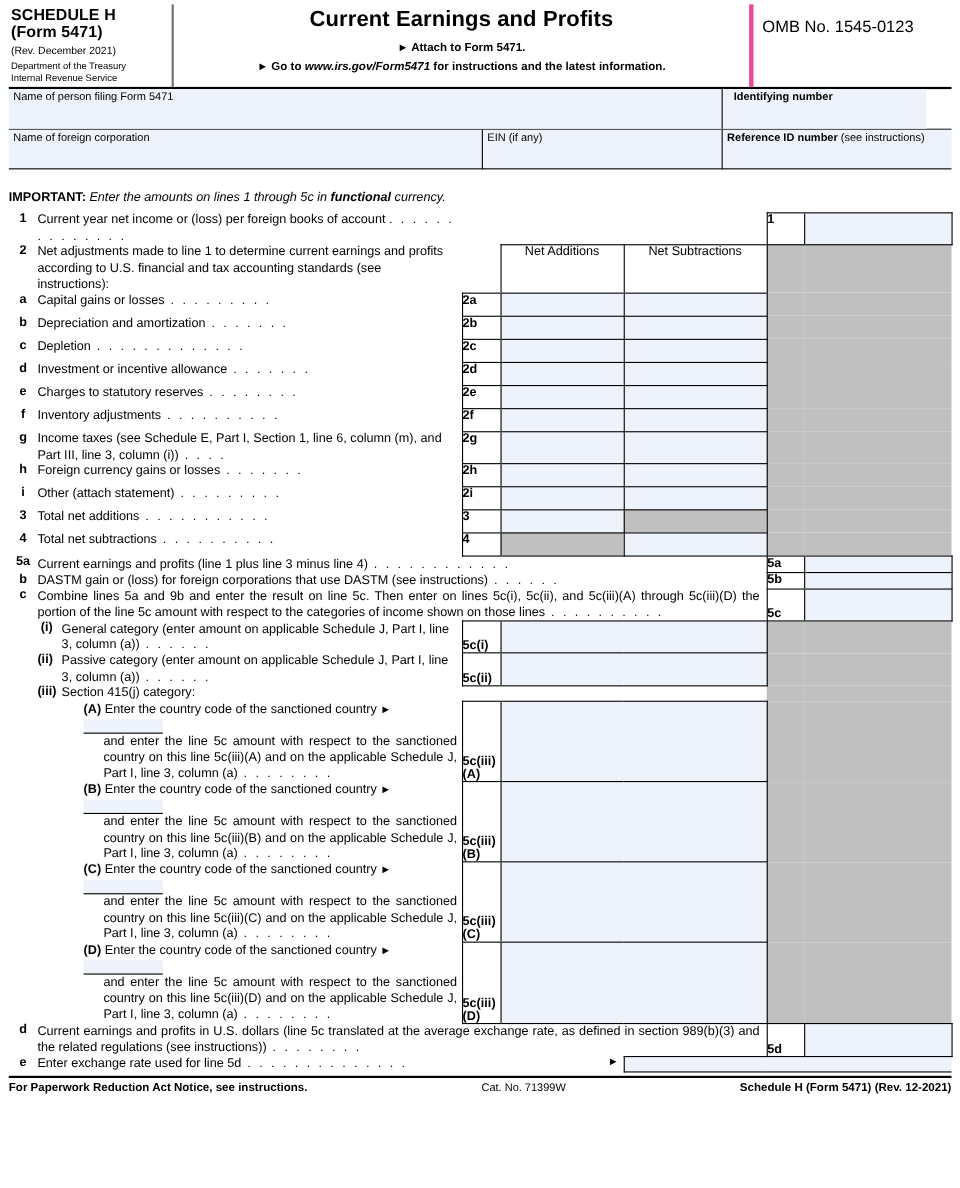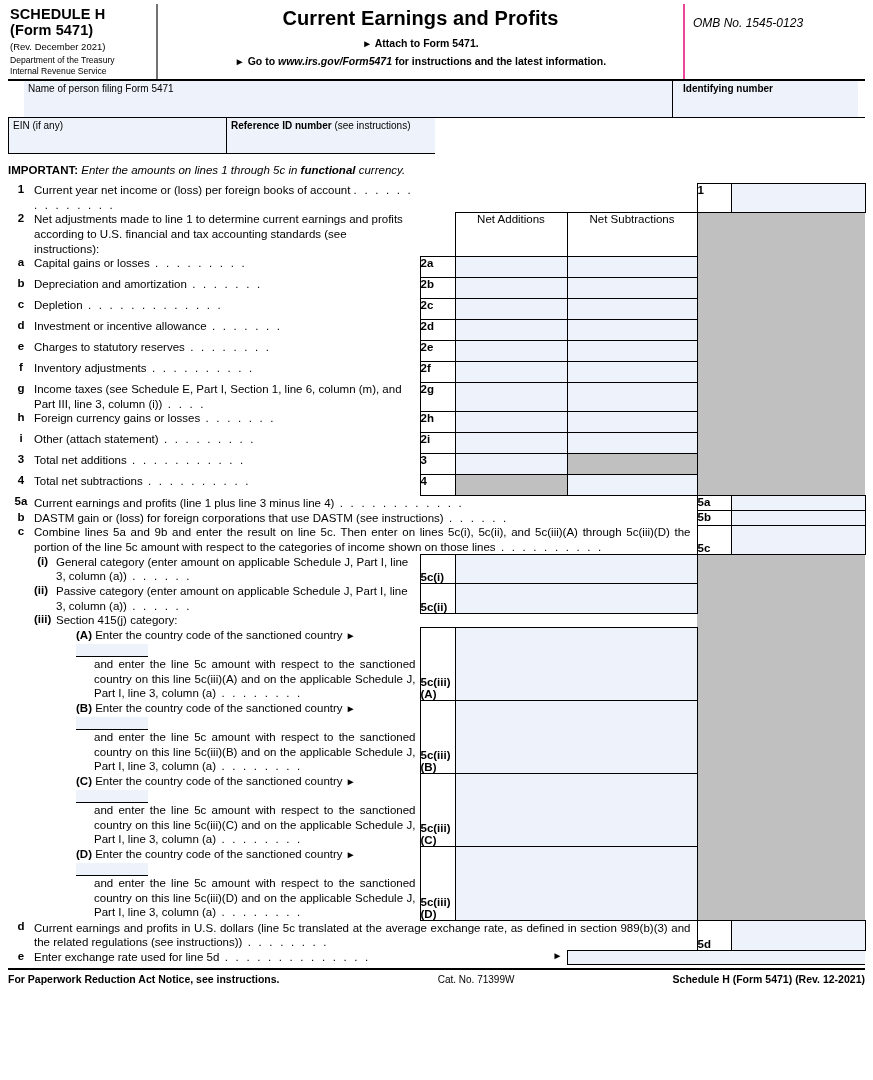--- a/index.html
+++ b/index.html
@@ -9,37 +9,37 @@
     font-family:"Liberation Sans", sans-serif;
     color:#000;
     -webkit-font-smoothing:none;
   }
   .page{width:873px;position:relative;padding:0;box-sizing:border-box;}
   .hdrbox{display:flex;border-bottom:2px solid #000;}
   .hdr-left{width:150px;padding:2px 4px 3px 2px;box-sizing:border-box;border-right:2px solid #737373;}
   .sch-h{font-size:14.5px;font-weight:bold;line-height:1.12;letter-spacing:.1px;}
   .rev{font-size:9.5px;margin-top:3px;}
   .dept{font-size:8.6px;line-height:1.18;margin-top:3px;}
-  .hdr-mid{flex:1;text-align:center;padding:2px 6px 4px 6px;box-sizing:border-box;border-right:2px solid #ec4899;}
+  .hdr-mid{flex:1;text-align:center;padding:2px 6px 4px 6px;box-sizing:border-box;border-right:4px solid #ec4899;}
   .title{font-size:20px;font-weight:bold;letter-spacing:.1px;margin-top:1px;}
   .attach{font-size:10.5px;font-weight:bold;margin-top:7px;}
   .goto{font-size:10.5px;font-weight:bold;margin-top:6px;}
   .goto i{font-style:italic;}
-  .hdr-right{width:180px;padding:12px 6px 4px 8px;box-sizing:border-box;font-size:12px;font-style:italic;}
+  .hdr-right{width:180px;padding:12px 6px 4px 8px;box-sizing:border-box;font-size:15px;}
 
   
   .namerow{display:flex;border-bottom:1px solid #000;}
   .cell{box-sizing:border-box;position:relative;padding:2px 4px 0 4px;min-height:36px;background:#fff;}
   .cell .lbl{font-size:10px;}
   .cell .lbl b{font-weight:bold;}
   .fillin{background:#eef2fa;}
   .bl{border-left:1px solid #000;}
 
   
-  .important{font-size:11.5px;margin:10px 8px 7px 8px;}
+  .important{font-size:11.5px;margin:20px 8px 7px 8px;}
   .important b{font-weight:bold;}
   .important i{font-style:italic;}
 
   
   table.main{border-collapse:collapse;width:857px;margin:0 8px;table-layout:fixed;}
   table.main td{padding:0;vertical-align:top;font-size:11.5px;}
   .ln{width:26px;text-align:center;font-weight:bold;font-size:11.5px;padding-top:2px;}
   .desc{padding:2px 2px 2px 2px;line-height:1.27;}
   .boxnum{width:34px;border:1px solid #000;border-right:none;font-weight:bold;font-size:11px;text-align:left;padding:2px 0 0 3px;background:#fff;vertical-align:bottom;}
   .amt{border:1px solid #000;background:#eef2fa;}
@@ -81,29 +81,32 @@
         <div class="goto"><span class="arrowsym">►</span>
           <span>Go to</span>
           <i>www.irs.gov/Form5471</i>
           <span>for instructions and the latest information.</span>
         </div>
       </div>
       <div class="hdr-right">OMB No. 1545-0123</div>
     </div>
 
     <div class="namerow">
-      <div class="cell fillin" style="width:648px;margin-left:16px;">
+      <div class="cell fillin" style="width:648px;">
         <div class="lbl">Name of person filing Form 5471</div>
       </div>
       <div class="cell fillin bl" style="width:186px;padding-left:10px;">
         <div class="lbl"><b>Identifying number</b></div>
       </div>
     </div>
 
     <div class="namerow" style="border-bottom:none;">
+      <div class="cell fillin" style="width:430px;border-bottom:1px solid #000;">
+        <div class="lbl">Name of foreign corporation</div>
+      </div>
       <div class="cell fillin bl" style="width:218px;border-bottom:1px solid #000;">
         <div class="lbl">EIN (if any)</div>
       </div>
       <div class="cell fillin bl" style="width:209px;border-bottom:1px solid #000;">
         <div class="lbl"><b>Reference ID number</b>
           <span>(see instructions)</span></div>
       </div>
     </div>
   </div>
 

